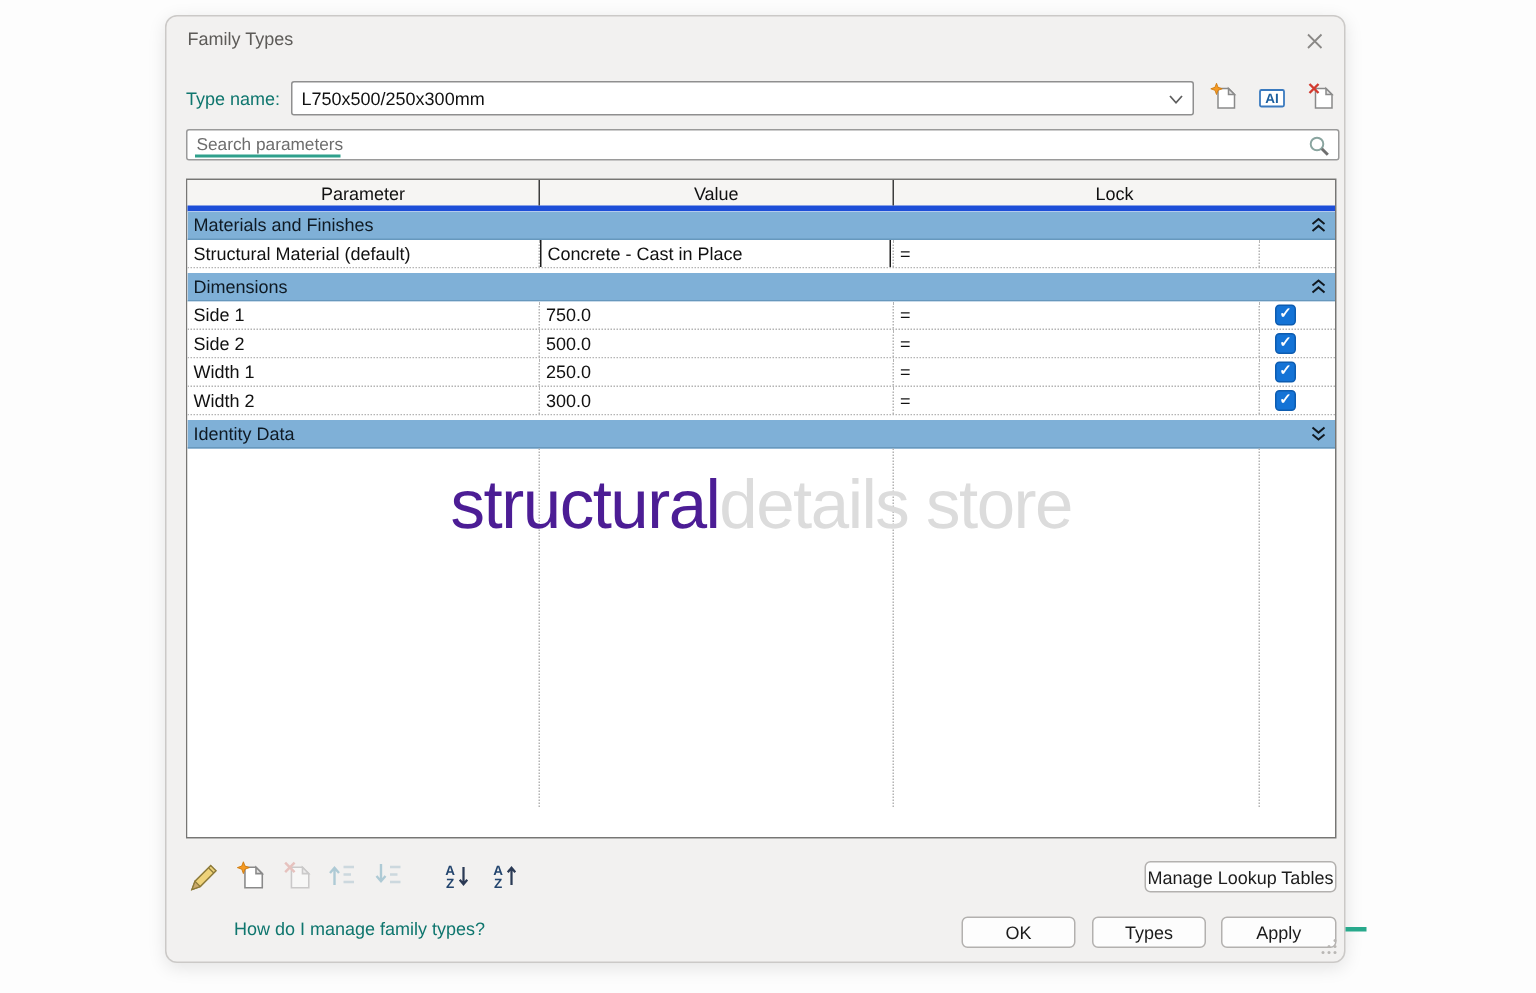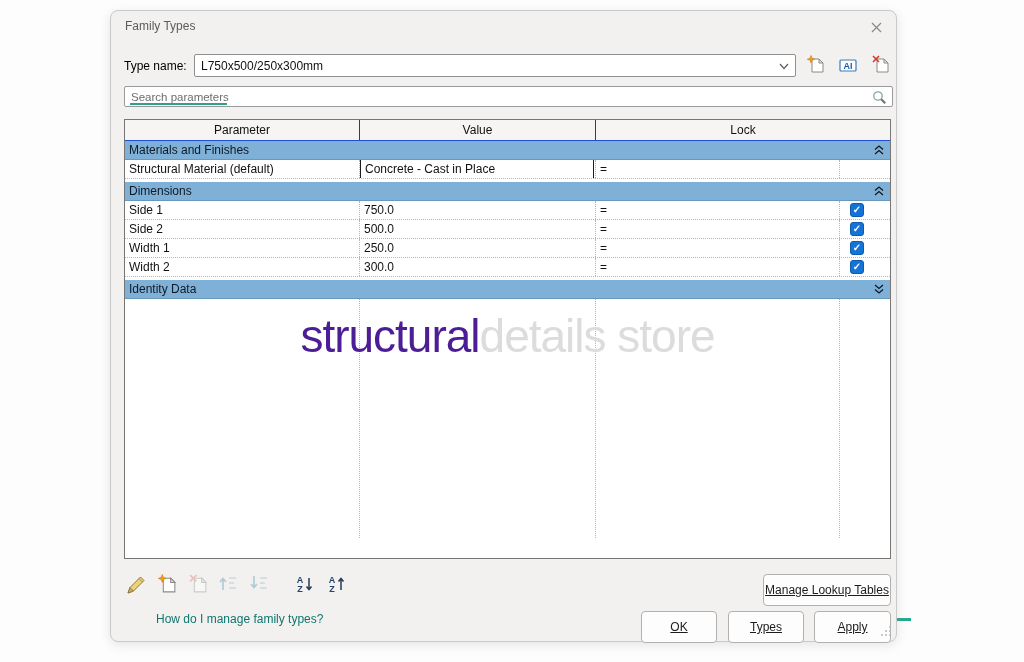--- a/index.html
+++ b/index.html
@@ -9,21 +9,21 @@
   .dialog {
     position:absolute; left:110px; top:10px; width:787px; height:632px;
     background:#f2f1f0; border:1px solid #cbc9c7; border-radius:8px;
     box-shadow:0 3px 12px rgba(0,0,0,0.10);
   }
   .titlebar { position:absolute; left:0; top:0; right:0; height:30px; }
   .title-text { position:absolute; left:14px; top:8px; font-size:12px; color:#5d5b58; }
   .close-btn { position:absolute; right:10px; top:6px; width:20px; height:20px; display:flex; align-items:center; justify-content:center; cursor:default; }
 
   
-  .typename-label { position:absolute; left:13px; top:48px; font-size:12px; color:#000000; }
+  .typename-label { position:absolute; left:13px; top:48px; font-size:12px; color:#0f766e; }
   .combo {
     position:absolute; left:83px; top:43px; width:602px; height:23px;
     background:#ffffff; border:1px solid #8f8f8f; border-radius:2px;
     font-size:12px; color:#111; display:flex; align-items:center; padding-left:6px;
   }
   .combo-chevron { position:absolute; right:6px; top:8px; }
   .mini-btn { position:absolute; top:44px; width:20px; height:20px; }
 
   
   .searchbox {
@@ -33,21 +33,21 @@
   .searchbox input {
     position:absolute; inset:0; border:none; outline:none; background:transparent;
     font-family:"Liberation Sans", sans-serif; font-size:11.5px; padding:0 24px 0 6px; color:#333;
   }
   .searchbox input::placeholder { color:#6d6d6d; opacity:1; }
   .search-underline { position:absolute; left:5px; top:16px; width:97px; height:2px; background:#2fa08c; }
   .search-glyph { position:absolute; right:5px; top:3px; }
 
   
   .ftable { position:absolute; left:13px; top:108px; width:767px; height:440px; background:#ffffff; border:1px solid #777674; }
-  .thead { display:flex; height:21px; background:#f6f5f3; border-bottom:1px solid #1d4ed8; }
+  .thead { display:flex; height:21px; background:#f6f5f3; border-bottom:4px solid #1d4ed8; }
   .th {
     font-size:12px; color:#111; display:flex; align-items:center; justify-content:center;
     border-right:1px solid #3d3d3d; height:100%;
   }
   .th:last-child { border-right:none; }
   .w-param { width:235px; } .w-value { width:236px; } .w-formula { width:244px; } .w-lock { width:50px; flex:1; }
   .tbody { position:relative; height:417px; background:#ffffff; overflow:hidden; }
 
   .sec-bar {
     height:19px; background:#7fb0d7; display:flex; align-items:center;
@@ -81,24 +81,23 @@
   .wm-bold { font-weight:normal; color:#4c1d95; }
   .wm-rest { font-weight:normal; color:#dcdcdc; }
 
   
   .tool-btn { position:absolute; top:563px; width:22px; height:22px; }
   .disabled { opacity:0.45; }
 
   .help-link { position:absolute; left:13px; top:601px; font-size:12px; color:#0f766e; cursor:pointer;margin-left:32px; }
 
   .btn {
-    position:absolute; height:32px; background:#fdfdfd; border:1px solid #b3b1af; border-radius:4px;
+    position:absolute; height:21px; background:#fdfdfd; border:1px solid #b3b1af; border-radius:4px;
     font-size:12px; color:#1c1c1c; display:flex; align-items:center; justify-content:center; cursor:default;
     font-family:"Liberation Sans", sans-serif;
-    text-decoration:underline;
   }
   .btn-manage { left:652px; top:563px; width:128px; }
   .btn-ok { left:530px; top:600px; width:76px; }
   .btn-cancel { left:617px; top:600px; width:76px; }
   .btn-apply { left:703px; top:600px; width:77px; }
 
   .grip { position:absolute; right:4px; bottom:4px; }
   .accent-dash { position:absolute; left:897px; top:618px; width:14px; height:3px; background:#28a98c; }
 
   svg { display:block; }

